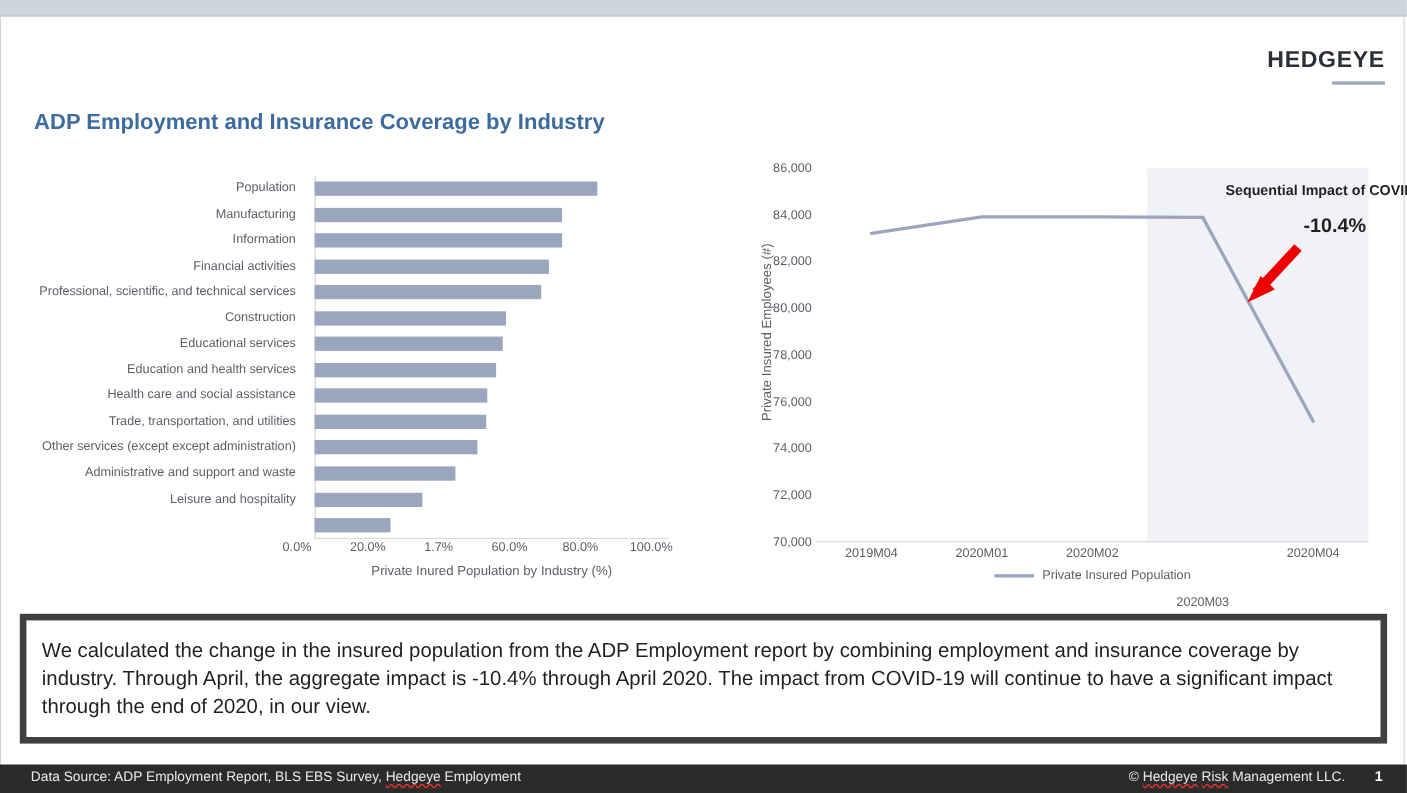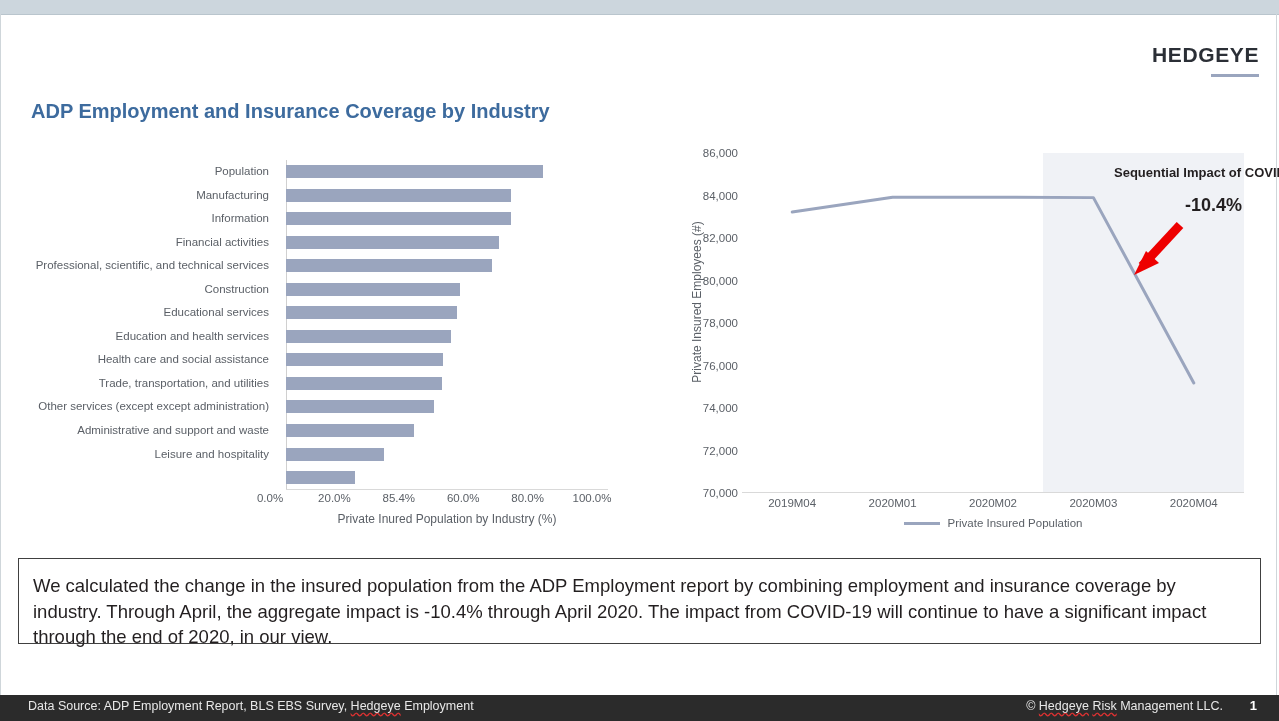--- a/index.html
+++ b/index.html
@@ -74,22 +74,22 @@
   }
   .lc-legend{
     position:absolute;left:82px;top:372px;width:502px;
     display:flex;align-items:center;justify-content:center;gap:0px;
   }
   .lc-legend-line{width:36px;height:3px;background:#9aa5be;}
   .lc-legend-text{font-size:11.5px;color:#5a5f66;margin-left:8px;white-space:nowrap;}
 
   
   .textbox{
-    position:absolute;left:18px;top:558px;width:1243px;height:86px;
-    border:1px solid #404040;box-sizing:border-box;background:#fff;
+    position:absolute;left:18px;top:558px;width:1243px;height:118px;
+    border:6px solid #404040;box-sizing:border-box;background:#fff;
   }
   .textbox p{
     margin:0;padding:14px 14px 0 14px;
     font-size:18.5px;line-height:25.6px;color:#231f20;
   }
 
   
   .footer{
     position:absolute;left:0;bottom:0;width:1279px;height:26px;
     background:#2b2b2b;color:#e8e8e8;
@@ -178,21 +178,21 @@
           </div>
           <div class="bc-bar-row">
             <div class="bc-bar" style="width: 69.23px; background: rgb(154, 165, 190);"></div>
           </div>
         </div>
       <div class="bc-baseline"></div>
     </div>
     <div class="bc-ticks" id="bc-ticks">
         <span class="bc-tick" style="left: 0px;">0.0%</span>
         <span class="bc-tick" style="left: 64.4px;">20.0%</span>
-        <span class="bc-tick" style="left: 128.8px;">85.4%</span>
+        <span class="bc-tick" style="left: 128.8px;">1.7%</span>
         <span class="bc-tick" style="left: 193.2px;">60.0%</span>
         <span class="bc-tick" style="left: 257.6px;">80.0%</span>
         <span class="bc-tick" style="left: 322px;">100.0%</span>
       </div>
     <div class="bc-xtitle">Private Inured Population by Industry (%)</div>
   </div>
 
   <div class="linechart">
     <div class="lc-ytitle">Private Insured Employees (#)</div>
     <div class="lc-yticks" id="lc-yticks">
@@ -218,21 +218,21 @@
       </svg>
       <div class="lc-baseline"></div>
       <div class="lc-annot">Sequential Impact of COVID-19</div>
       <div class="lc-value">-10.4%</div>
     </div>
 
     <div class="lc-xticks" id="lc-xticks">
         <span class="lc-xtick" style="left: 50.2px;">2019M04</span>
         <span class="lc-xtick" style="left: 150.6px;">2020M01</span>
         <span class="lc-xtick" style="left: 251px;">2020M02</span>
-        <span class="lc-xtick" style="left: 351.4px;">2020M03</span>
+        <span class="lc-xtick" style="left: 351.4px; margin-top: 45px;">2020M03</span>
         <span class="lc-xtick" style="left: 451.8px;">2020M04</span>
       </div>
     <div class="lc-legend">
       <span class="lc-legend-line"></span>
       <span class="lc-legend-text">Private Insured Population</span>
     </div>
   </div>
 
   <div class="textbox">
     <p>We calculated the change in the insured population from the ADP Employment report by combining employment and insurance coverage by industry. Through April, the aggregate impact is -10.4% through April 2020. The impact from COVID-19 will continue to have a significant impact through the end of 2020, in our view.</p>

